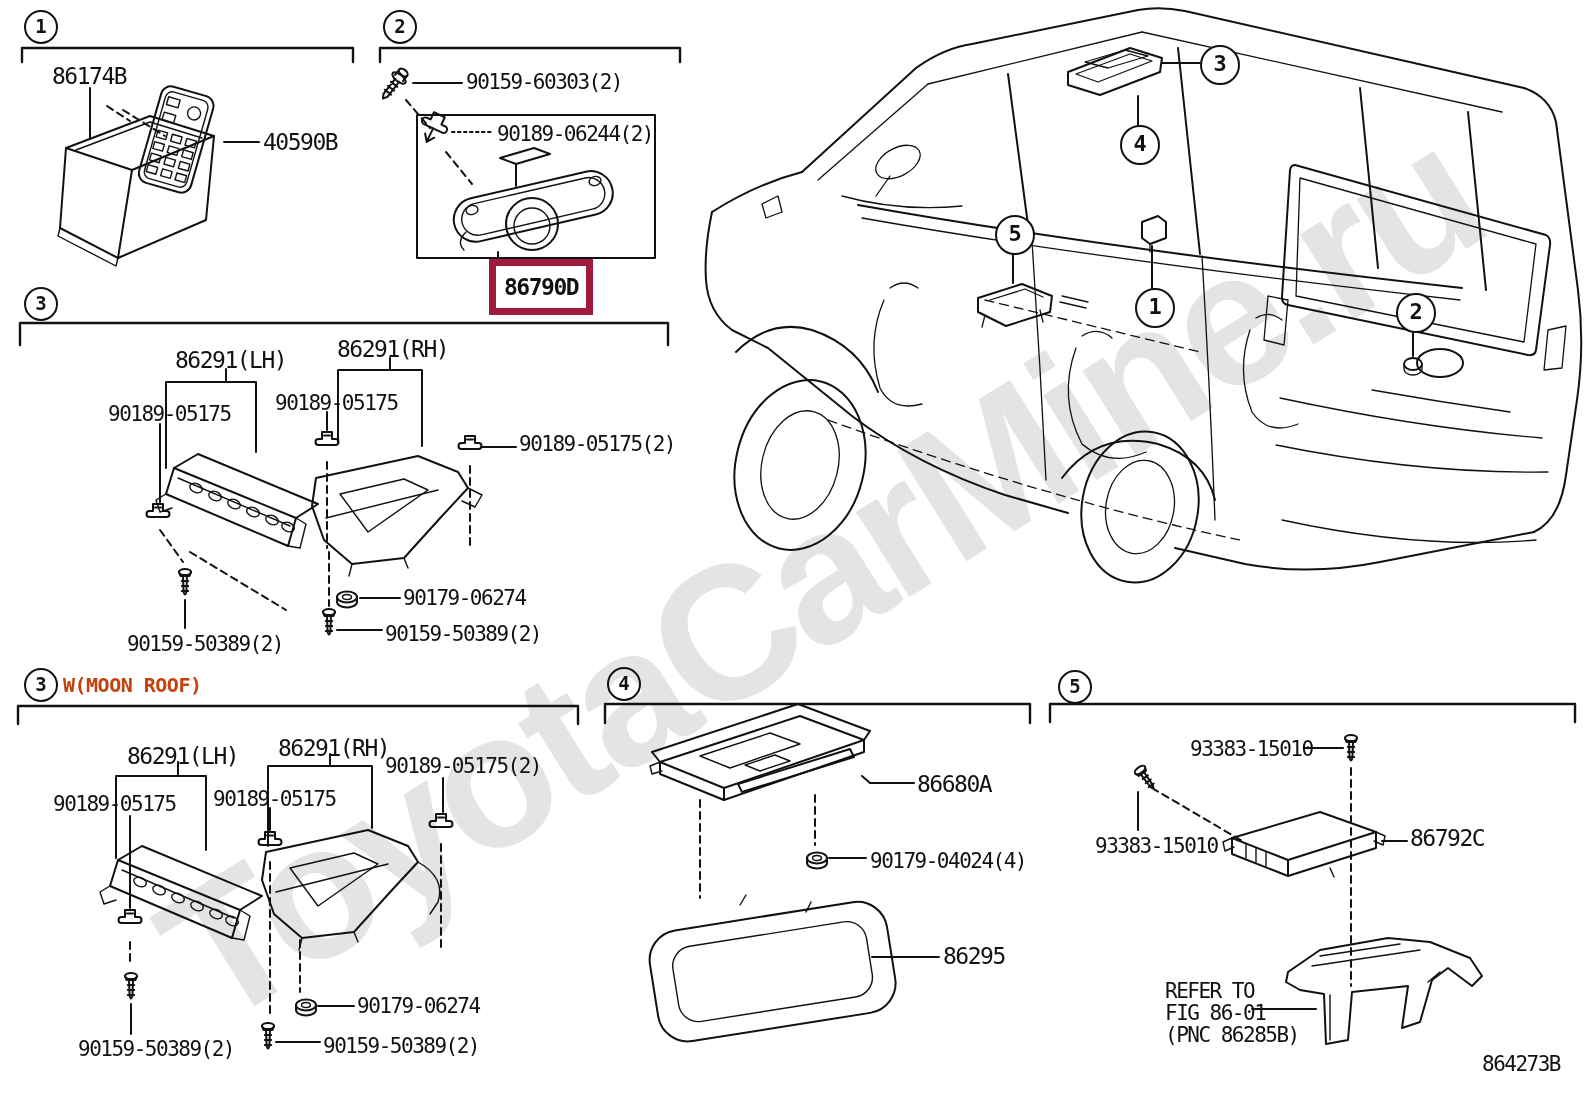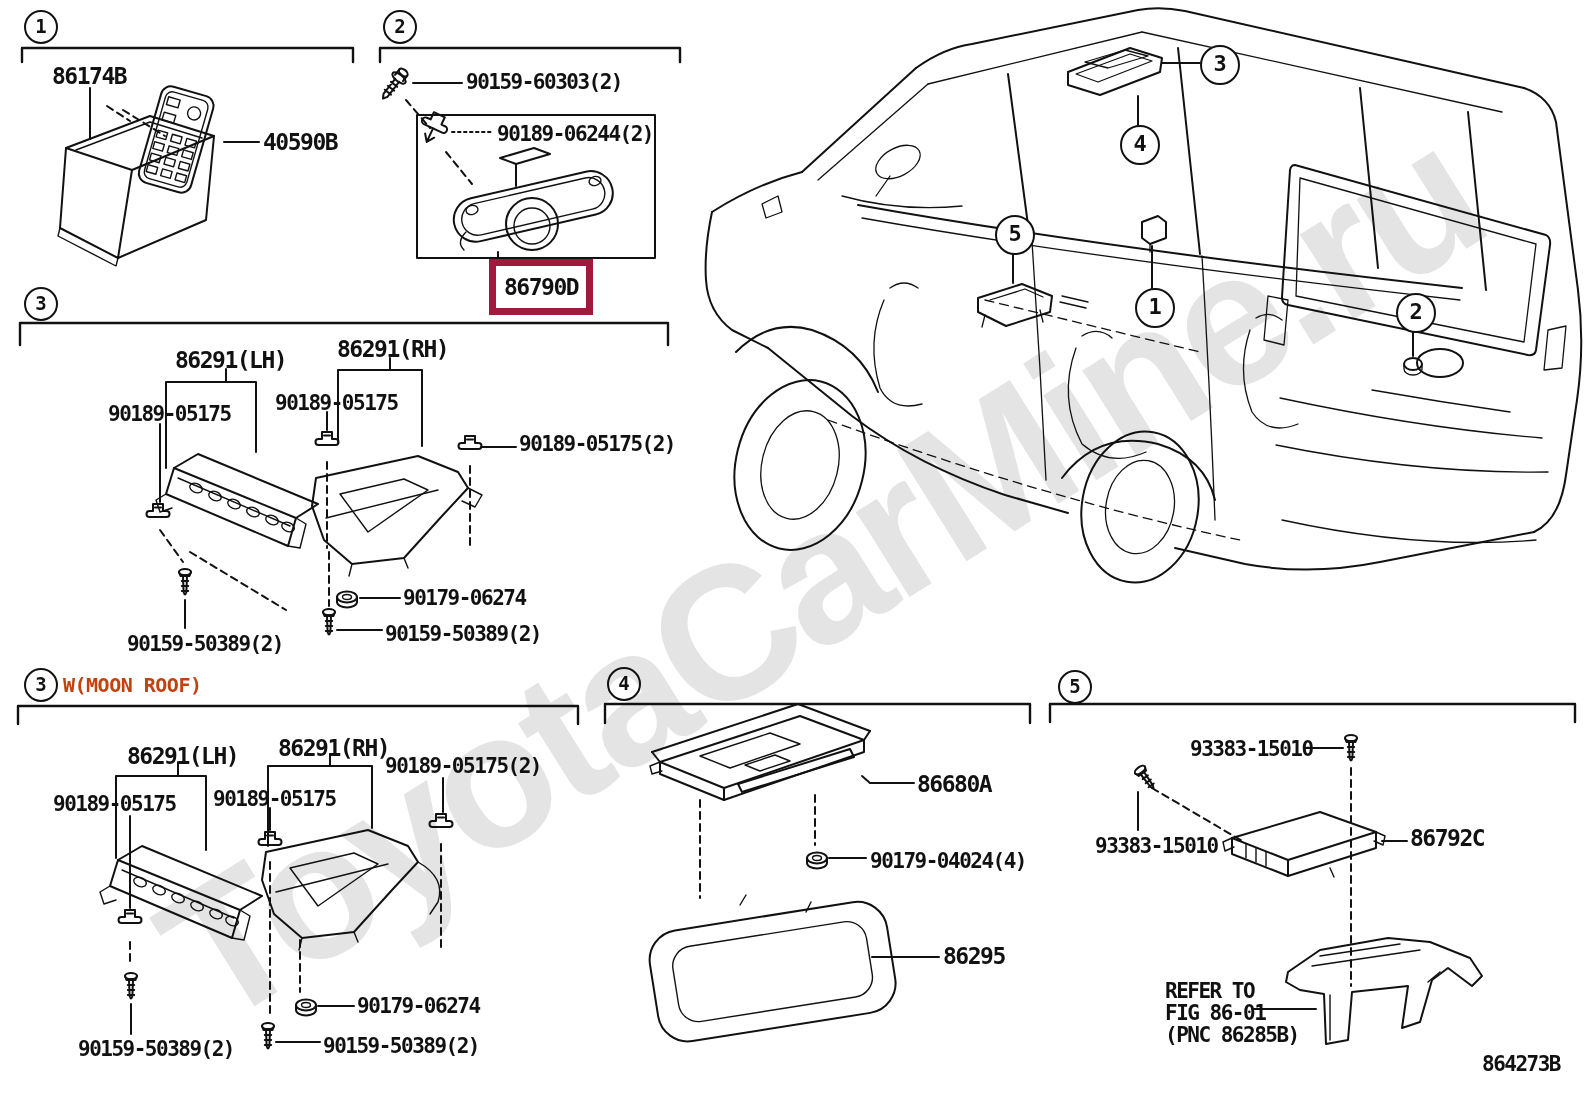--- a/index.html
+++ b/index.html
@@ -12,21 +12,21 @@
   #art{position:absolute;left:0;top:0;}
   #art path,#art line,#art ellipse,#art circle,#art rect,#art use{
       fill:none;stroke:#111;stroke-width:2;stroke-linecap:round;stroke-linejoin:round;}
   #art .thin{stroke-width:1.4;}
   #art .dash{stroke-dasharray:9 6;}
   #art .dash2{stroke-dasharray:7 5;}
   #art .dot{stroke-dasharray:2.5 3.5;}
   #art .brk{stroke-width:2.4;}
   #van *{stroke-width:1.8;}
   #van .thin{stroke-width:1.3;}
-  .lbl{position:absolute;font-weight:bold;font-size:21px;letter-spacing:-1.5px;
+  .lbl{position:absolute;font-weight:normal;font-size:21px;letter-spacing:-1.5px;
        color:#111;white-space:nowrap;line-height:24px;}
   .lbl.big{font-size:23px;}
   .secnum{position:absolute;width:30px;height:30px;border:2.5px solid #111;border-radius:50%;
        text-align:center;line-height:29px;font-weight:bold;font-size:19px;color:#111;}
   .callout{position:absolute;width:36px;height:36px;border:2.5px solid #111;border-radius:50%;
        text-align:center;line-height:34px;font-weight:bold;font-size:22px;color:#111;background:#fff;}
   .hl{position:absolute;border:7px solid #9e1b3d;background:#fff;padding:8px 8px;
       font-weight:bold;font-size:23px;letter-spacing:-1.5px;color:#111;line-height:26px;}
   .title{position:absolute;font-weight:bold;font-size:20px;letter-spacing:-0.5px;color:#c2410c;}
 </style>

